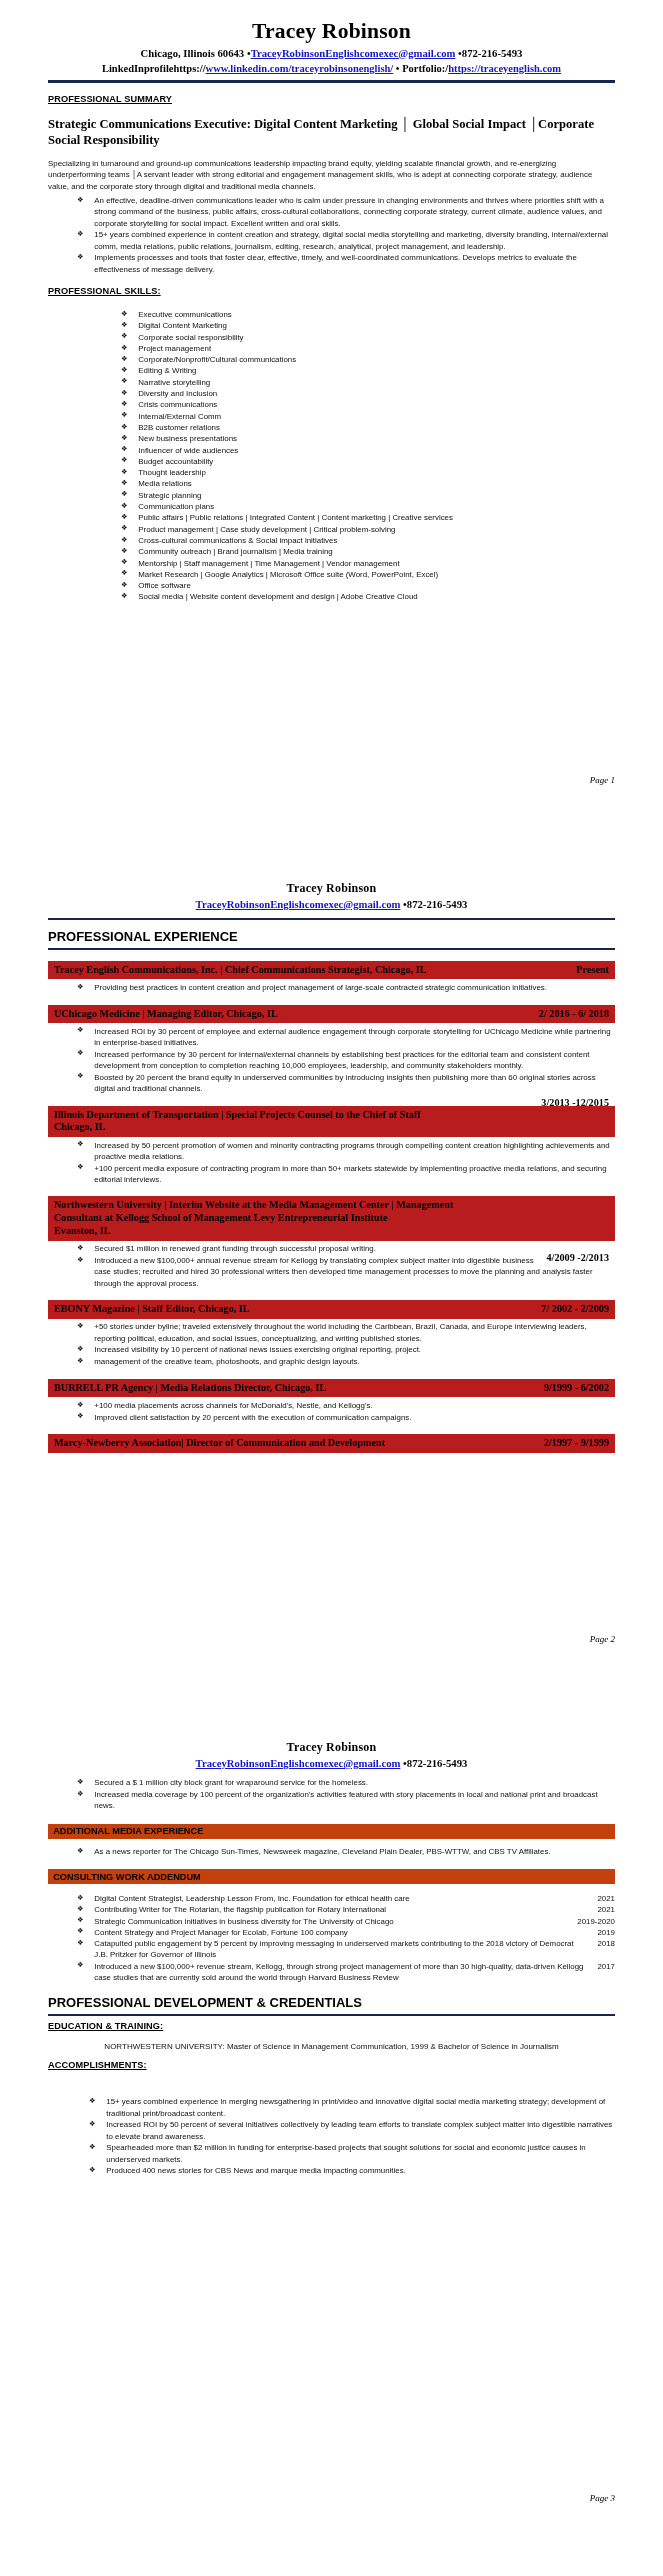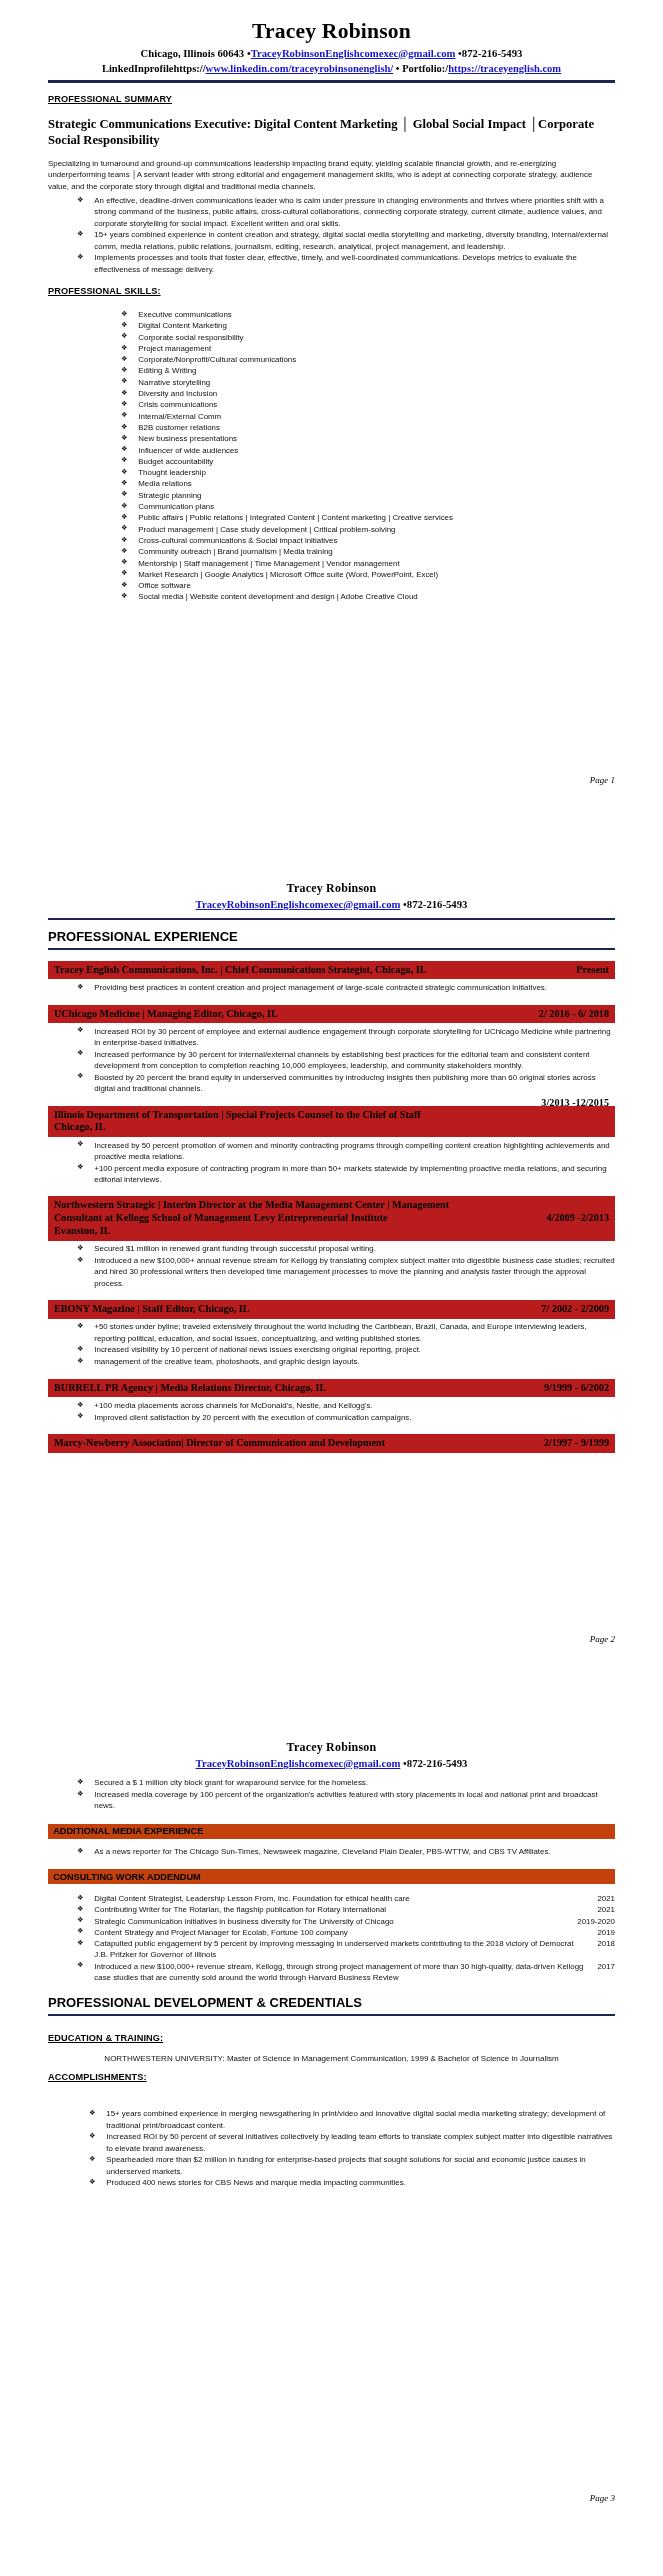--- a/index.html
+++ b/index.html
@@ -283,23 +283,23 @@
       <div class="jh-right">3/2013 -12/2015</div>
       <div class="jh-left">Illinois Department of Transportation | Special Projects Counsel to the Chief of Staff</div>
       <div class="sub2">Chicago, IL</div>
     </div>
     <ul class="dlist">
       <li>Increased by 50 percent promotion of women and minority contracting programs through compelling content creation highlighting achievements and proactive media relations.</li>
       <li>+100 percent media exposure of contracting program in more than 50+ markets statewide by implementing proactive media relations, and securing editorial interviews.</li>
     </ul>
 
     <div class="job-head multiline">
-      <div class="jh-left">Northwestern Strategic | Interim Director at the Media Management Center | Management</div>
+      <div class="jh-left">Northwestern University | Interim Website at the Media Management Center | Management</div>
       <div style="position:relative;">
-        <span style="float:right;">4/2009 -2/2013</span>
+        <span style="float:right;margin-top:40px;">4/2009 -2/2013</span>
         <span>Consultant at Kellogg School of Management Levy Entrepreneurial Institute</span>
       </div>
       <div class="sub2">Evanston, IL</div>
     </div>
     <ul class="dlist">
       <li>Secured $1 million in renewed grant funding through successful proposal writing.</li>
       <li>Introduced a new $100,000+ annual revenue stream for Kellogg by translating complex subject matter into digestible business case studies; recruited and hired 30 professional writers then developed time management processes to move the planning and analysis faster through the approval process.</li>
     </ul>
 
     <div class="job-head">
@@ -372,21 +372,21 @@
       </li>
       <li>
         <span class="yr">2017</span>
         <span>Introduced a new $100,000+ revenue stream, Kellogg, through strong project management of more than 30 high-quality, data-driven Kellogg case studies that are currently sold around the world through Harvard Business Review</span>
       </li>
     </ul>
 
     <div class="sec-head-bar" style="margin-top:12px;">PROFESSIONAL DEVELOPMENT &amp; CREDENTIALS</div>
     <div class="bar-below"></div>
 
-    <div class="sec-head underlined" style="margin-top:17px;">EDUCATION &amp; TRAINING:</div>
+    <div class="sec-head underlined" style="margin-top:5px;">EDUCATION &amp; TRAINING:</div>
 
     <div class="edu-block">NORTHWESTERN UNIVERSITY: Master of Science in Management Communication, 1999 &amp; Bachelor of Science in Journalism</div>
 
     <div class="sec-head underlined" style="margin-top:7px;">ACCOMPLISHMENTS:</div>
 
     <ul class="dlist" style="margin-top:26px;padding-left:41px;">
       <li>15+ years combined experience in merging newsgathering in print/video and innovative digital social media marketing strategy; development of traditional print/broadcast content.</li>
       <li>Increased ROI by 50 percent of several initiatives collectively by leading team efforts to translate complex subject matter into digestible narratives to elevate brand awareness.</li>
       <li>Spearheaded more than $2 million in funding for enterprise-based projects that sought solutions for social and economic justice causes in underserved markets.</li>
       <li>Produced 400 news stories for CBS News and marque media impacting communities.</li>

